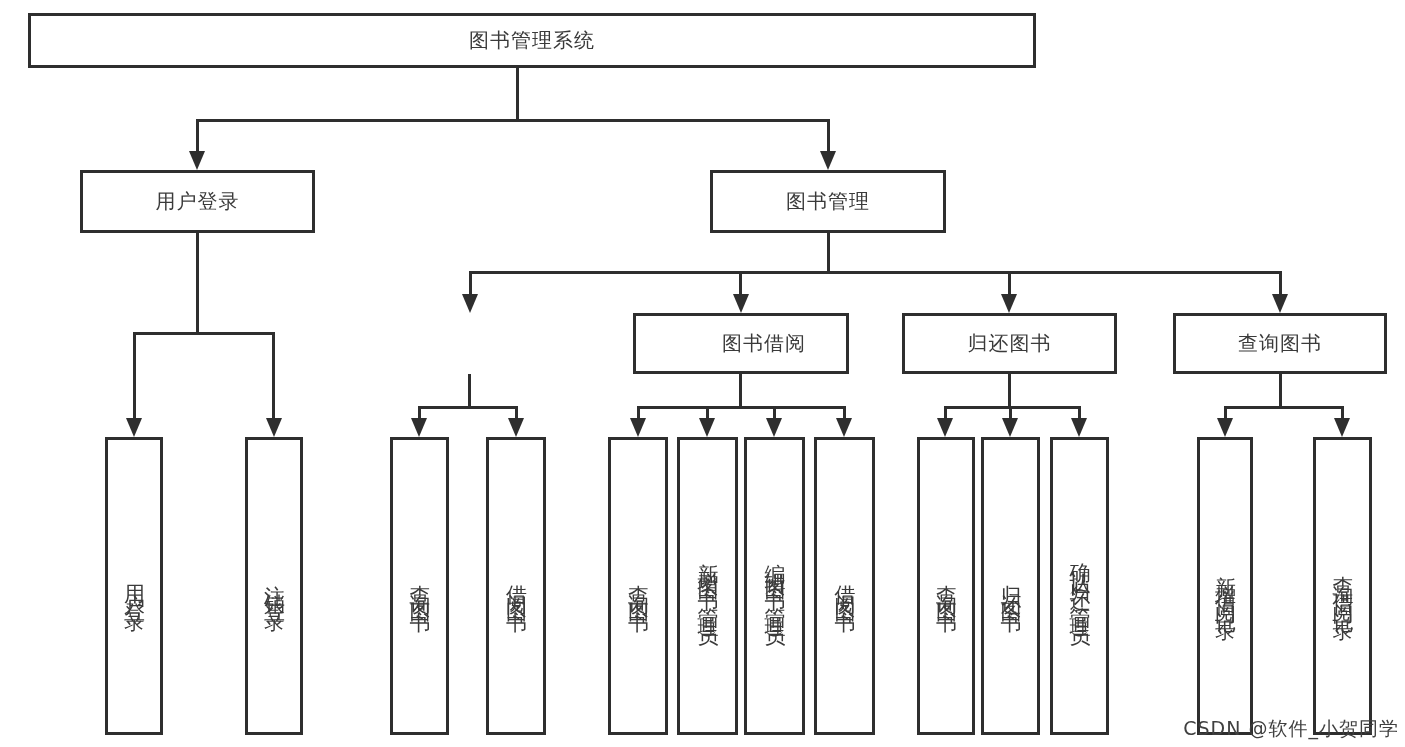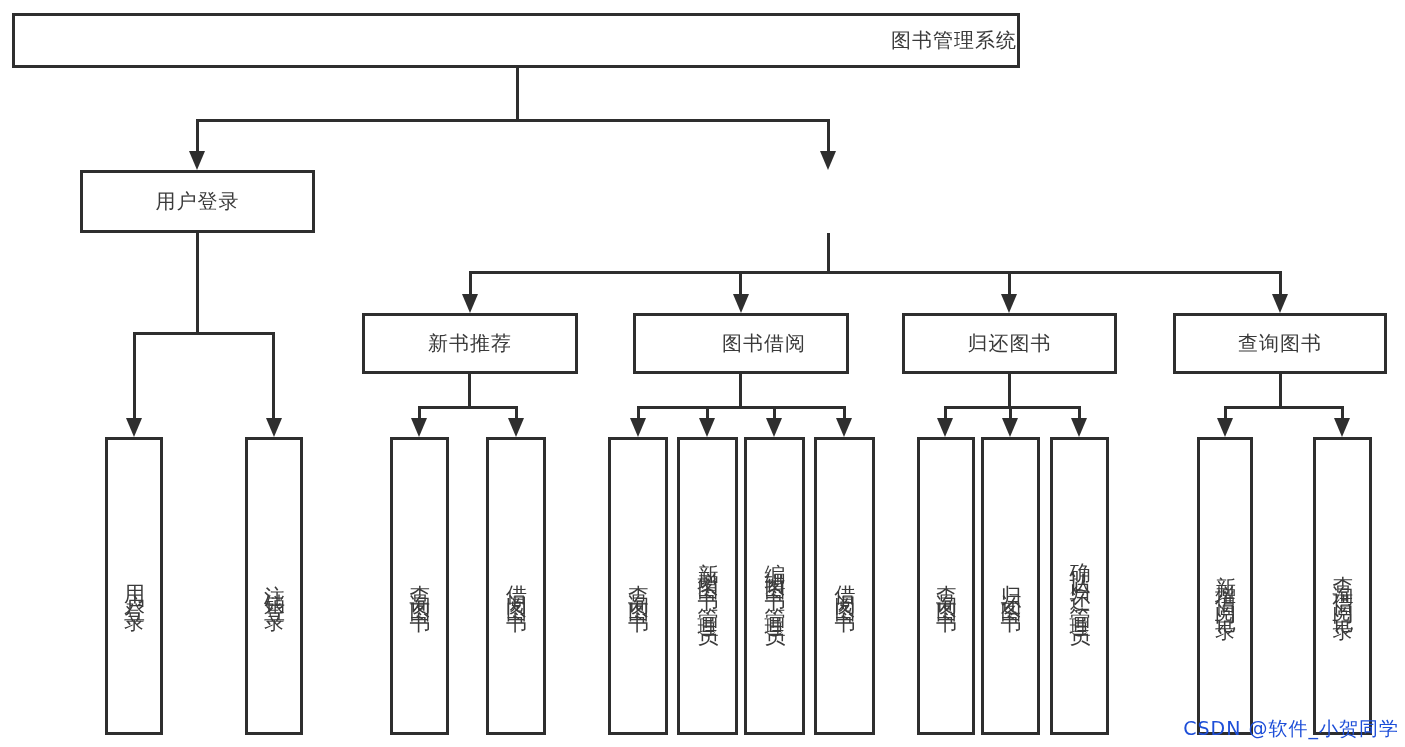--- a/index.html
+++ b/index.html
@@ -17,40 +17,40 @@
     font-size:21px;letter-spacing:9px;line-height:1;color:#3a3a3a;white-space:nowrap;
   }
   .hl{position:absolute;height:3px;background:#2e2e2e;}
   .vl{position:absolute;width:3px;background:#2e2e2e;}
   .ar{
     position:absolute;width:0;height:0;
     border-left:8px solid transparent;border-right:8px solid transparent;
     border-top:19px solid #2e2e2e;
   }
   .watermark{
-    position:absolute;right:6px;top:716px;font-size:19px;color:#1d4ed8;
+    position:absolute;right:6px;top:716px;font-size:19px;color:#404040;
     letter-spacing:1px;white-space:nowrap;
   }
 </style>
 </head>
 <body>
 
 <div id="canvas">
 
-  <div class="box" style="left:12px;top:13px;width:1008px;height:55px;justify-content:flex-end;">
+  <div class="box" style="left:28px;top:13px;width:1008px;height:55px;">
     <span>图书管理系统</span>
   </div>
 
   <div class="box" style="left:80px;top:170px;width:235px;height:63px;">
     <span>用户登录</span>
   </div>
+  <div class="box" style="left:710px;top:170px;width:236px;height:63px;">
+    <span>图书管理</span>
+  </div>
 
-  <div class="box" style="left:362px;top:313px;width:216px;height:61px;">
-    <span>新书推荐</span>
-  </div>
   <div class="box" style="left:633px;top:313px;width:216px;height:61px;padding-left:46px;">
     <span>图书借阅</span>
   </div>
   <div class="box" style="left:902px;top:313px;width:215px;height:61px;">
     <span>归还图书</span>
   </div>
   <div class="box" style="left:1173px;top:313px;width:214px;height:61px;">
     <span>查询图书</span>
   </div>
 

